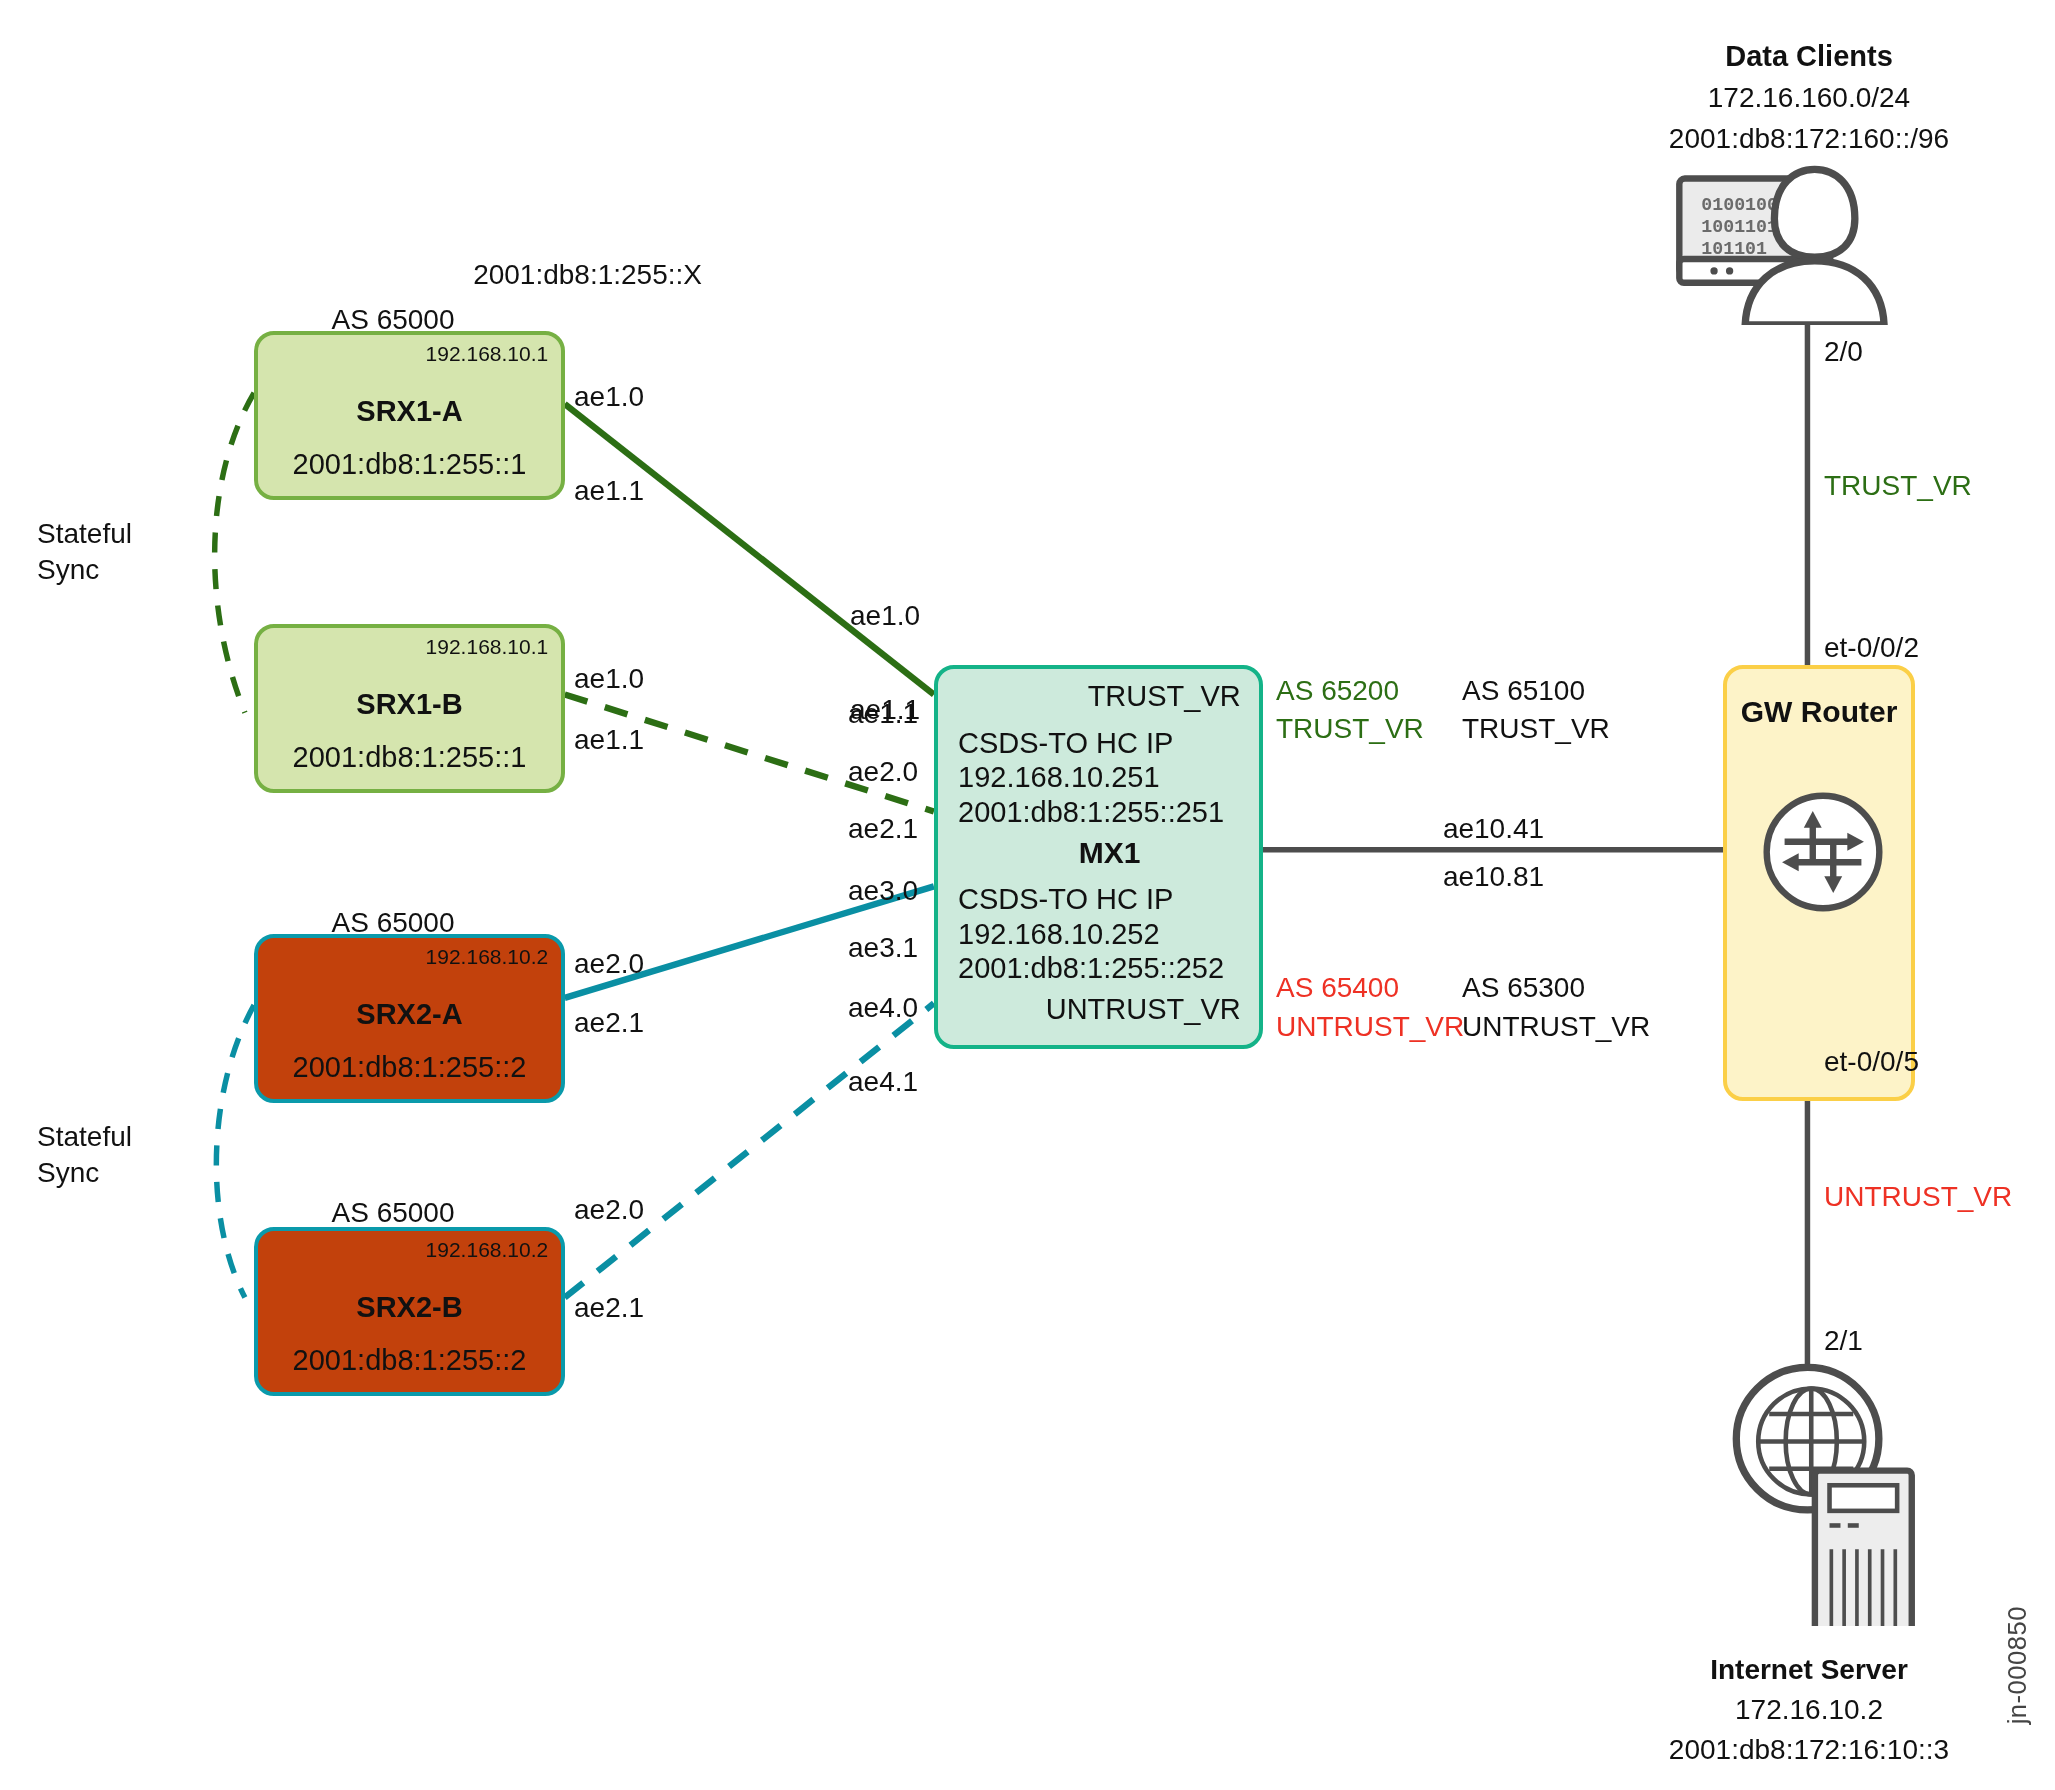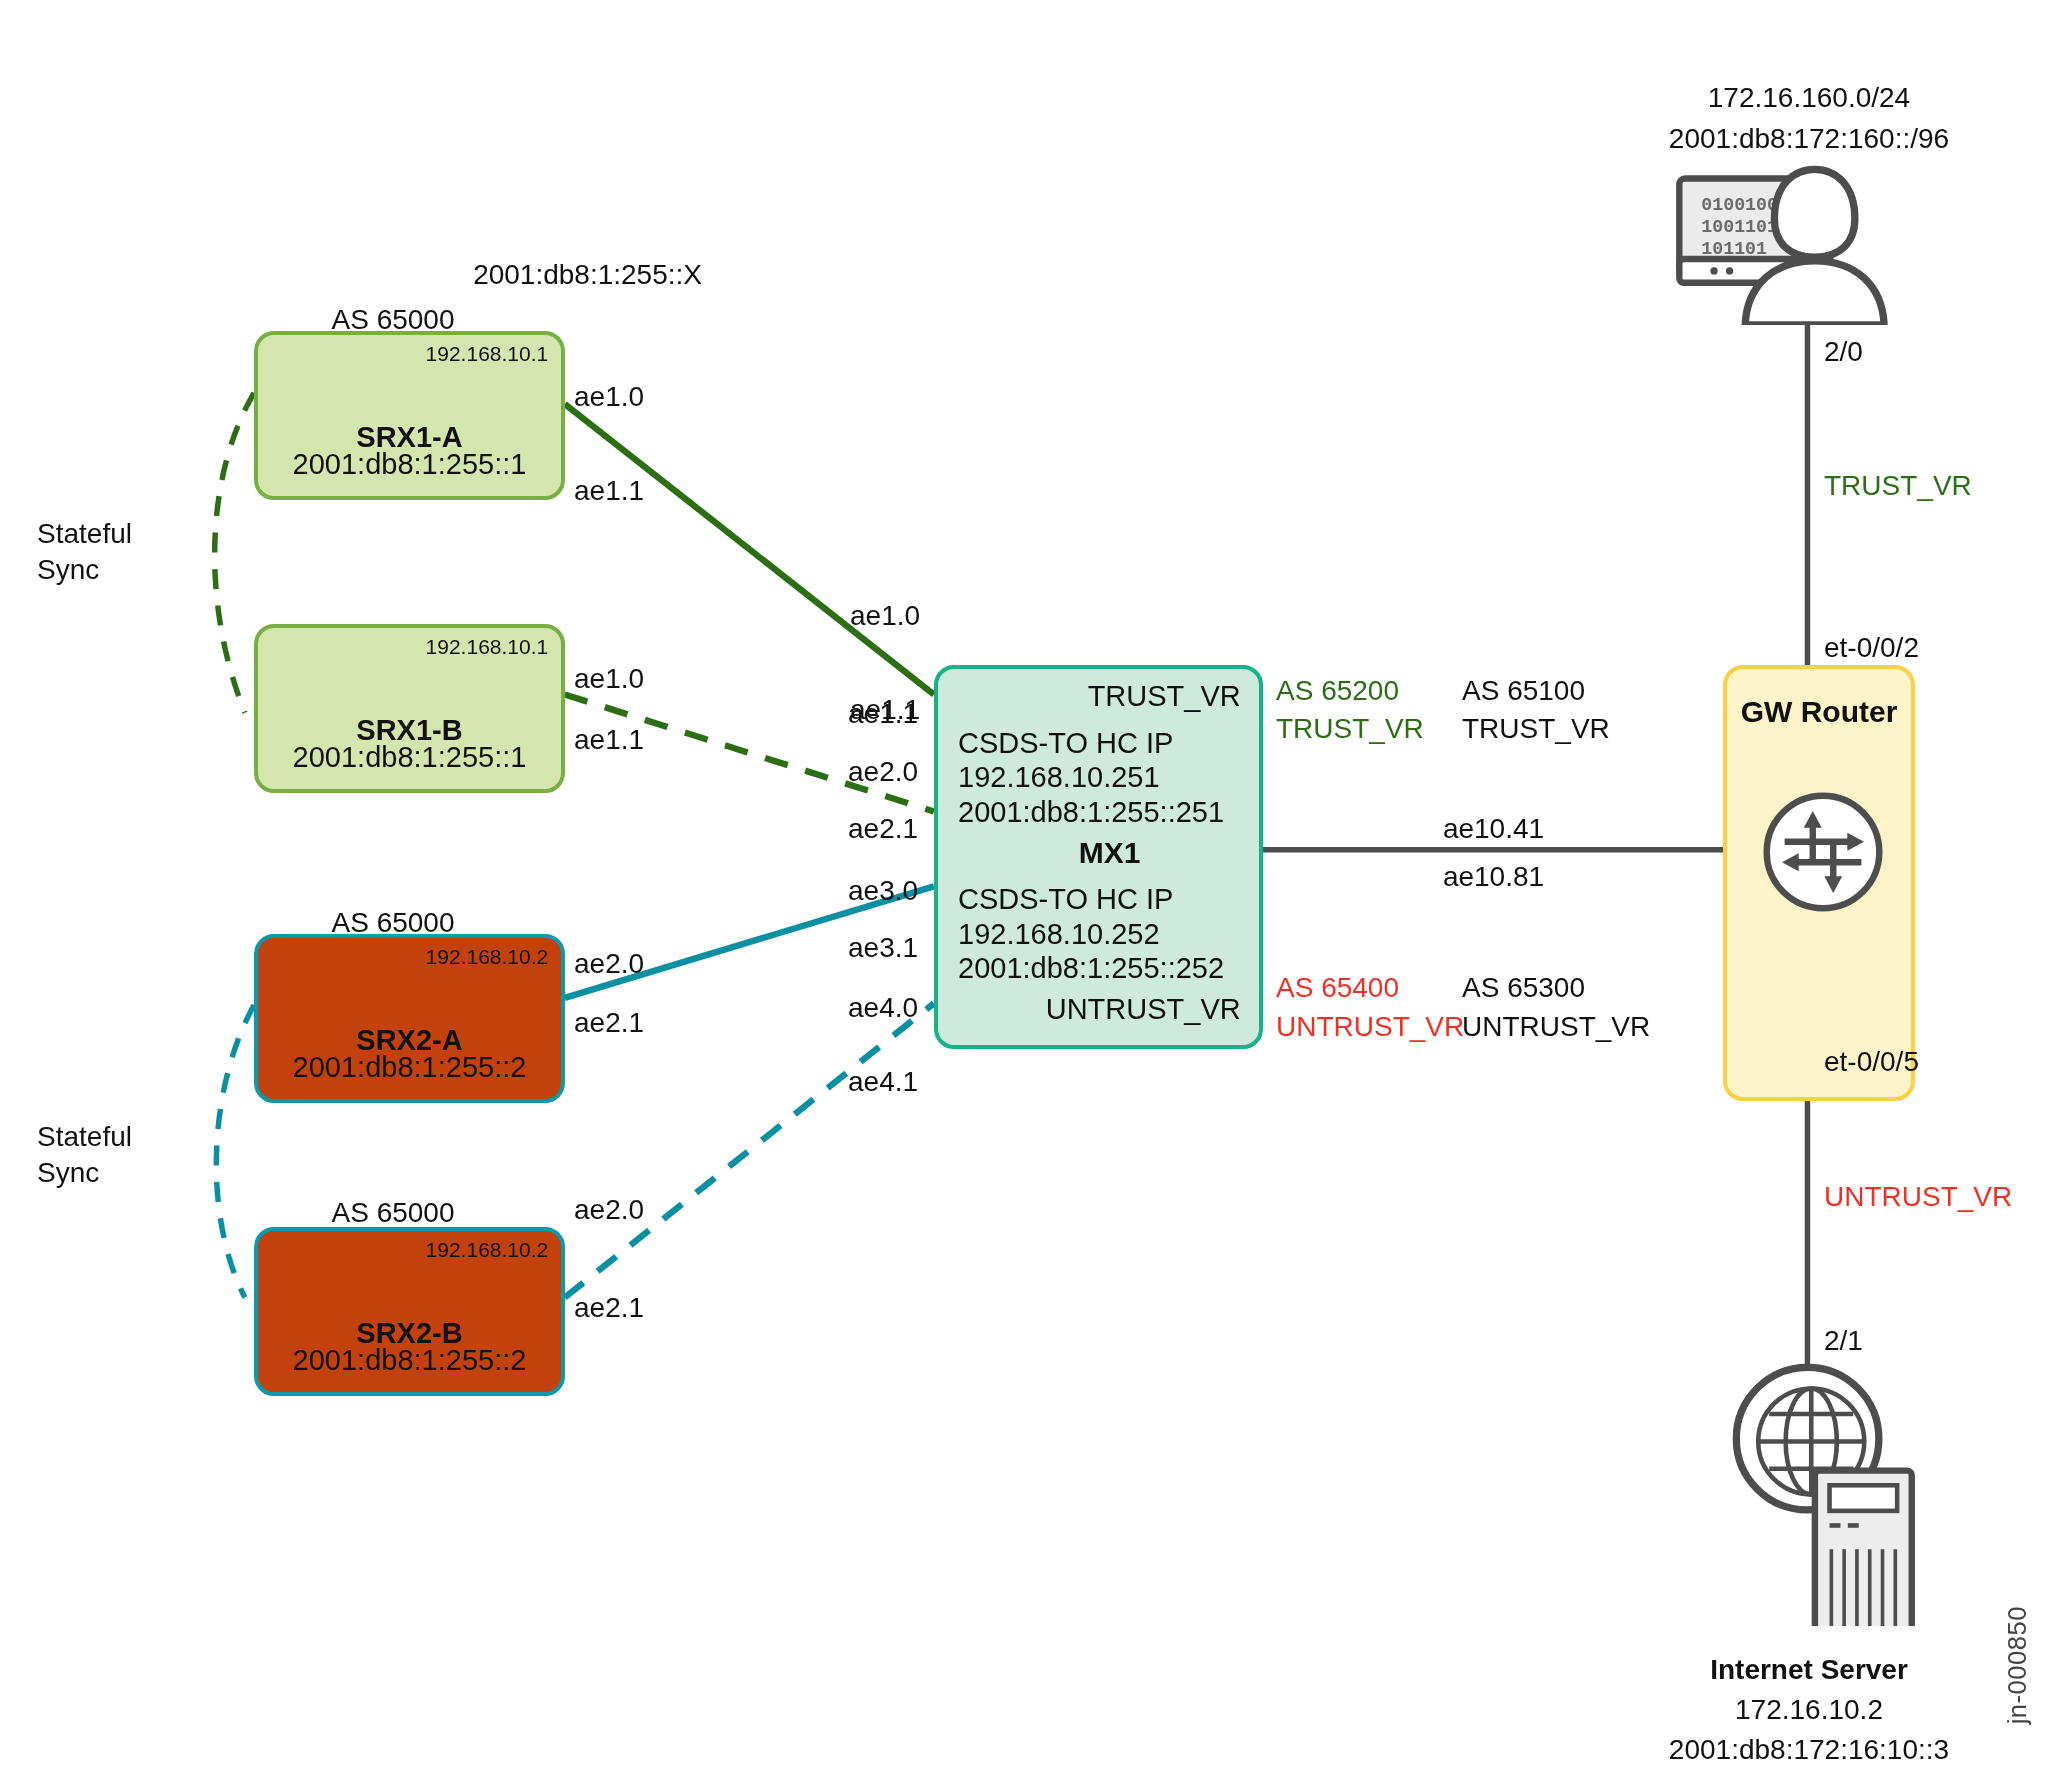--- a/index.html
+++ b/index.html
@@ -49,21 +49,20 @@
     right: 12.8px;
     top: 7.3px;
     font-size: 21px;
   }
   .node .n-name {
     position: absolute;
     left: 0; right: 0;
     text-align: center;
     font-size: 29px;
     font-weight: bold;
-    margin-top: 26px;
   }
   .node .n-ip6 {
     position: absolute;
     left: 0; right: 0;
     text-align: center;
     font-size: 29px;
   }
 
   .srx1 { background: #d5e5ae; border-color: #76b043; border-width: 4.6px; }
   .srx2 { background: #c2410c; border-color: #0a9aab; border-width: 4.6px; }
@@ -232,20 +231,21 @@
       </svg>
     </div>
   </div>
 
   <div class="lbl" style="left:1824px; top:630px;">et-0/0/2</div>
   <div class="lbl" style="left:1824px; top:1044px;">et-0/0/5</div>
 
   <div class="lbl green" style="left:1824px; top:468px;">TRUST_VR</div>
   <div class="lbl red" style="left:1824px; top:1179px;">UNTRUST_VR</div>
 
+  <div class="lbl ctr bold" style="left:1608px; top:38px; width:402px; font-size:29px;">Data Clients</div>
   <div class="lbl ctr" style="left:1608px; top:80px; width:402px;">172.16.160.0/24</div>
   <div class="lbl ctr" style="left:1608px; top:121px; width:402px;">2001:db8:172:160::/96</div>
 
   <div class="icon-holder" style="left:1672px; top:151px; width:256px; height:174px;">
     <svg width="256" height="174" viewBox="0 0 280 190">
 
       <rect x="8" y="30" width="165" height="105" rx="6" ry="6" fill="#ebebeb" stroke="#4d4d4d" stroke-width="7"></rect>
       <rect x="8" y="118" width="165" height="26" rx="5" ry="5" fill="#ffffff" stroke="#4d4d4d" stroke-width="7"></rect>
       <circle cx="46" cy="131" r="4" fill="#4d4d4d"></circle>
       <circle cx="63" cy="131" r="4" fill="#4d4d4d"></circle>

